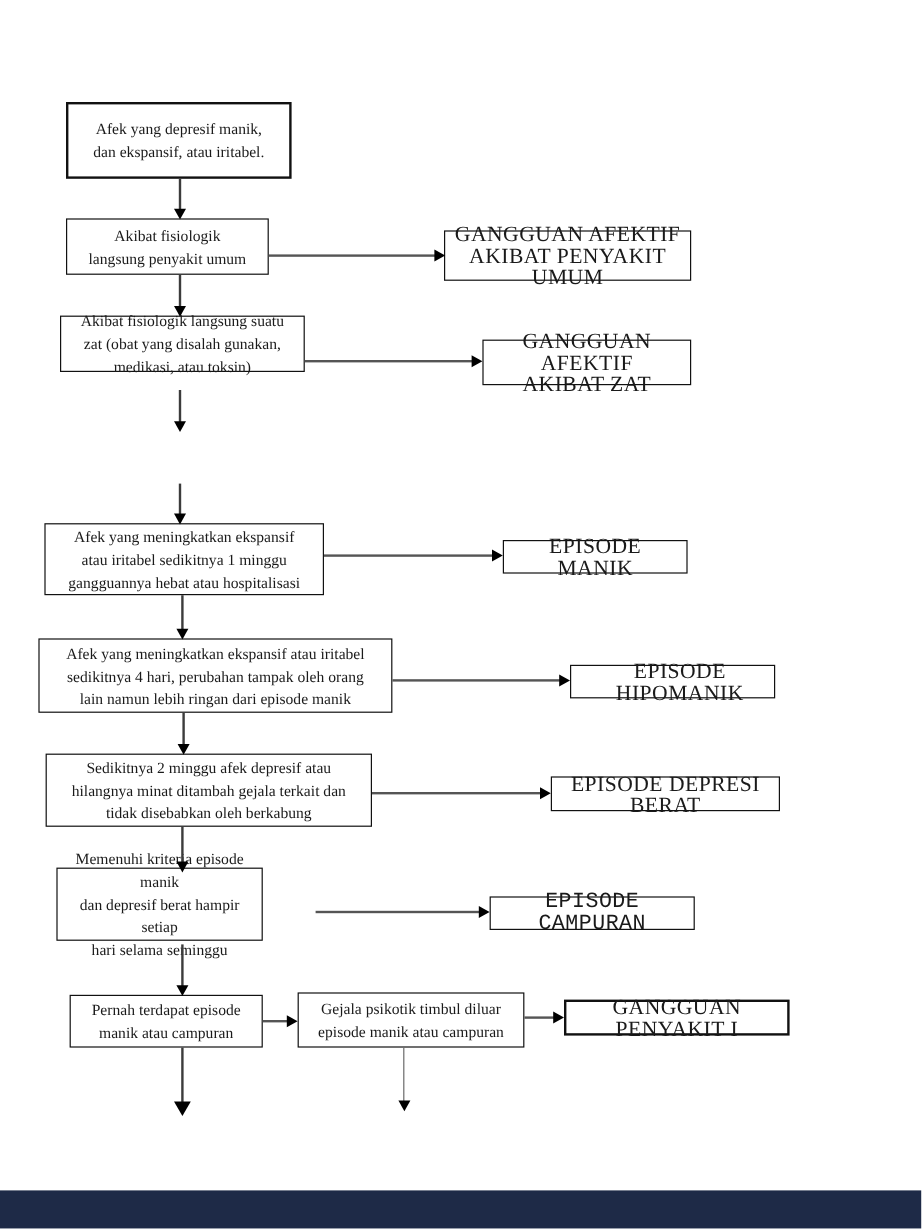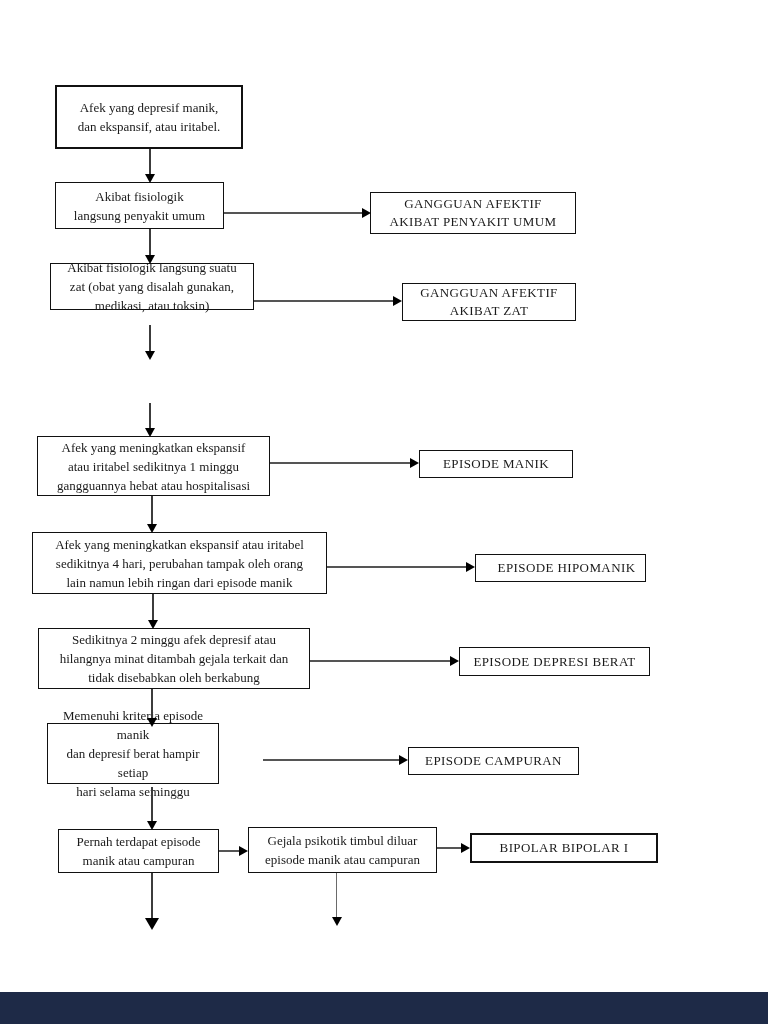--- a/index.html
+++ b/index.html
@@ -17,21 +17,21 @@
     background:#fff;
     display:flex;align-items:center;justify-content:center;
     text-align:center;
     white-space:pre-line;
     font-size:13px;
     line-height:19px;
     padding:2px 4px;
     box-sizing:border-box;
   }
   .term{
-    font-size:13px;
+    font-size:18px;
     letter-spacing:0.4px;
     line-height:18px;
   }
   .b2{border-width:2px;}
   .vline{position:absolute;width:2px;background:#3c3c3c;}
   .vline.thin{width:1px;background:#6a6a6a;}
   .hline{position:absolute;height:1.5px;background:#555;}
   .arrow-down{
     position:absolute;width:0;height:0;
     border-left:5px solid transparent;
@@ -56,21 +56,21 @@
   .n-subst    {left:50px;  top:263px; width:204px; height:47px;}
   .n-zat      {left:402px; top:283px; width:174px; height:38px;}
   .n-determine{left:51px;  top:359px; width:206px; height:44px;}
   .n-manicrit {left:37px;  top:436px; width:233px; height:60px;}
   .n-manic    {left:419px; top:450px; width:154px; height:28px;}
   .n-hypocrit {left:32px;  top:532px; width:295px; height:62px;}
   .n-hypo     {left:475px; top:554px; width:171px; height:28px;padding-left:16px;}
   .n-depcrit  {left:38px;  top:628px; width:272px; height:61px;}
   .n-dep      {left:459px; top:647px; width:191px; height:29px;}
   .n-mixcrit  {left:47px;  top:692px; width:172px; height:61px;margin-top:31px;}
-  .n-mix      {left:408px; top:747px; width:171px; height:28px;}
+  .n-mix      {left:408px; top:747px; width:171px; height:28px;font-family:Liberation Mono, monospace;}
   .n-hist     {left:58px;  top:829px; width:161px; height:44px;}
   .n-psych    {left:248px; top:827px; width:189px; height:46px;}
   .n-bipolar  {left:470px; top:833px; width:188px; height:30px;}
   
   .v1{left:149px;top:149px;height:26px;} .a1{left:145px;top:174px;}
   .v2{left:149px;top:229px;height:27px;} .a2{left:145px;top:255px;}
   .v3{left:149px;top:325px;height:27px;} .a3{left:145px;top:351px;}
   .v4{left:149px;top:403px;height:26px;} .a4{left:145px;top:428px;}
   .v5{left:151px;top:496px;height:29px;} .a5{left:147px;top:524px;}
   .v6{left:152px;top:594px;height:27px;} .a6{left:148px;top:620px;}
@@ -121,21 +121,21 @@
 tidak disebabkan oleh berkabung</div>
   <div class="box term n-dep">EPISODE DEPRESI BERAT</div>
   <div class="box n-mixcrit">Memenuhi kriteria episode manik
 dan depresif berat hampir setiap
 hari selama seminggu</div>
   <div class="box term n-mix">EPISODE CAMPURAN</div>
   <div class="box n-hist">Pernah terdapat episode
 manik atau campuran</div>
   <div class="box n-psych">Gejala psikotik timbul diluar
 episode manik atau campuran</div>
-  <div class="box term b2 n-bipolar">BIPOLAR BIPOLAR I</div>
+  <div class="box term b2 n-bipolar">GANGGUAN PENYAKIT I</div>
 
   <div class="vline v1"></div>
   <div class="arrow-down a1"></div>
   <div class="vline v2"></div>
   <div class="arrow-down a2"></div>
   <div class="vline v3"></div>
   <div class="arrow-down a3"></div>
   <div class="vline v4"></div>
   <div class="arrow-down a4"></div>
   <div class="vline v5"></div>

